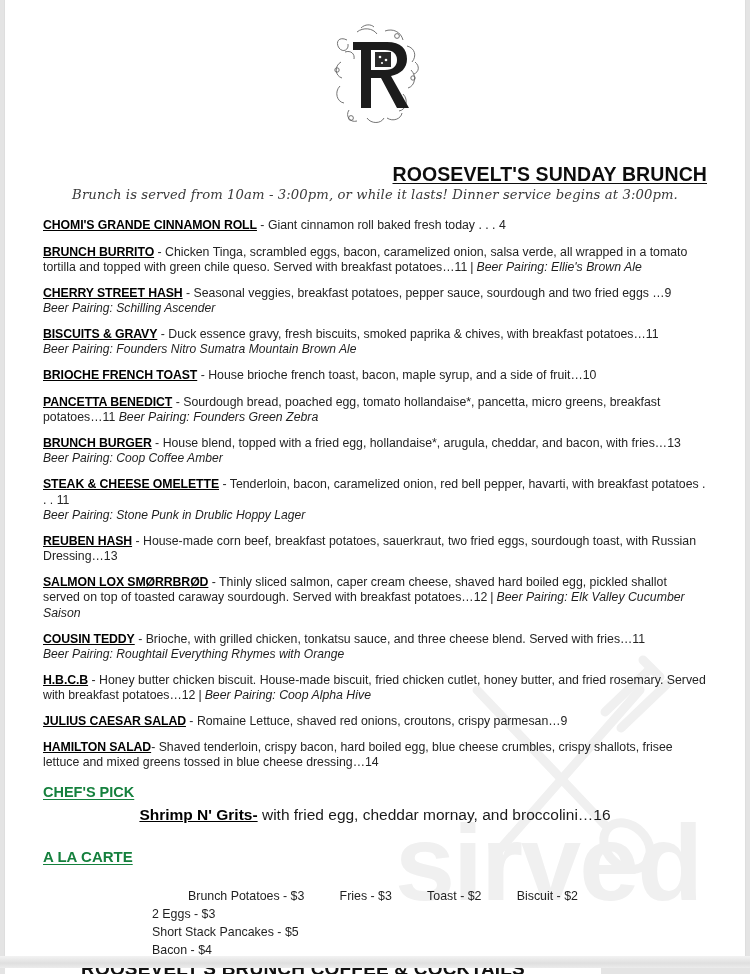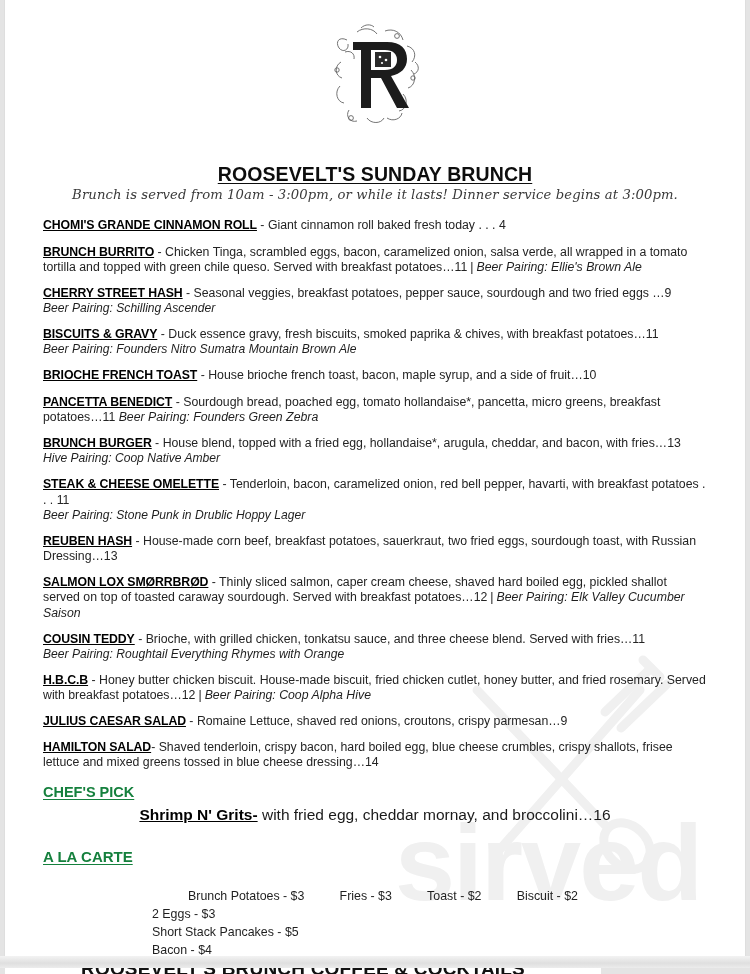--- a/index.html
+++ b/index.html
@@ -109,20 +109,21 @@
     text-align: center;
   }
   .menu-title {
     font-size: 19.5px;
     font-weight: bold;
     color: #0d0d0d;
     text-decoration: underline;
     text-underline-offset: 2px;
     letter-spacing: .1px;
     line-height: 1.05;
+    text-align: right;
   }
   .menu-subtitle {
     margin-top: 3px;
     font-family: "DejaVu Serif", "Liberation Serif", serif;
     font-style: italic;
     font-size: 13.2px;
     color: #3a3a3a;
     letter-spacing: .1px;
     white-space: nowrap;
   }
@@ -299,21 +300,21 @@
         <div class="item">
           <div class="item-line">
             <span class="item-name">PANCETTA BENEDICT</span><span class="item-desc"> - </span><span class="item-desc">Sourdough bread, poached egg, tomato hollandaise*, pancetta, micro greens, breakfast potatoes…11 </span><span class="pairing-inline">Beer Pairing: Founders Green Zebra</span>
           </div>
         </div>
 
         <div class="item">
           <div class="item-line">
             <span class="item-name">BRUNCH BURGER</span><span class="item-desc"> - </span><span class="item-desc">House blend, topped with a fried egg, hollandaise*, arugula, cheddar, and bacon, with fries…13</span>
           </div>
-          <div class="pairing">Hive Pairing: Coop Native Amber</div>
+          <div class="pairing">Beer Pairing: Coop Coffee Amber</div>
         </div>
 
         <div class="item">
           <div class="item-line">
             <span class="item-name">STEAK &amp; CHEESE OMELETTE</span><span class="item-desc"> - </span><span class="item-desc">Tenderloin, bacon, caramelized onion, red bell pepper, havarti, with breakfast potatoes  . . . 11</span>
           </div>
           <div class="pairing">Beer Pairing: Stone Punk in Drublic Hoppy Lager</div>
         </div>
 
         <div class="item">

